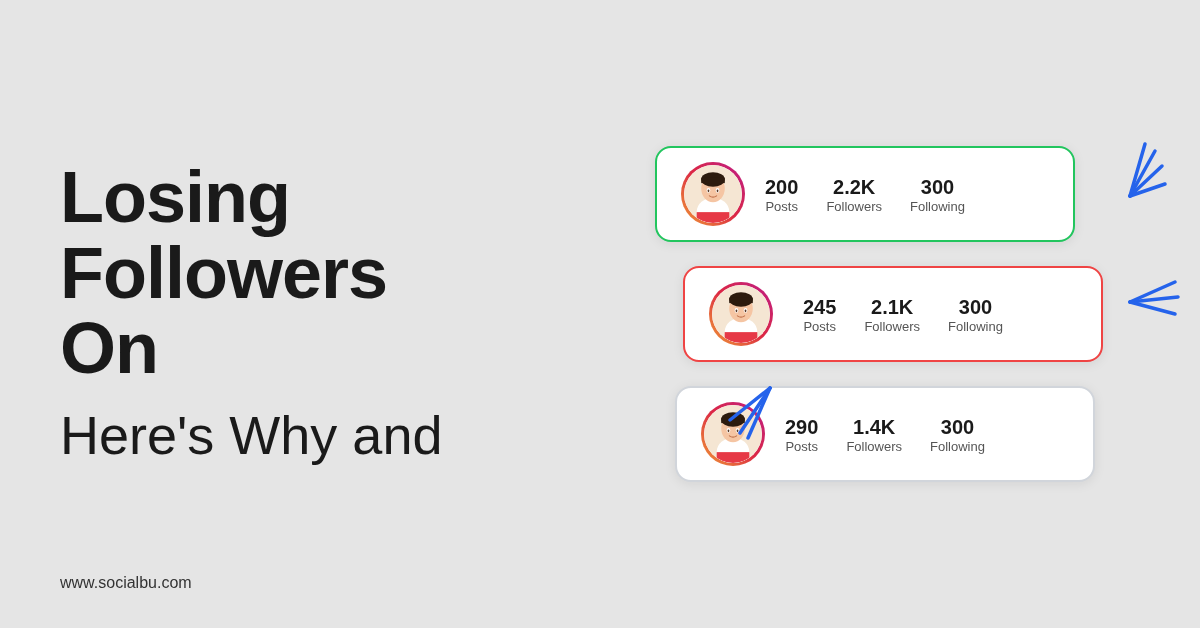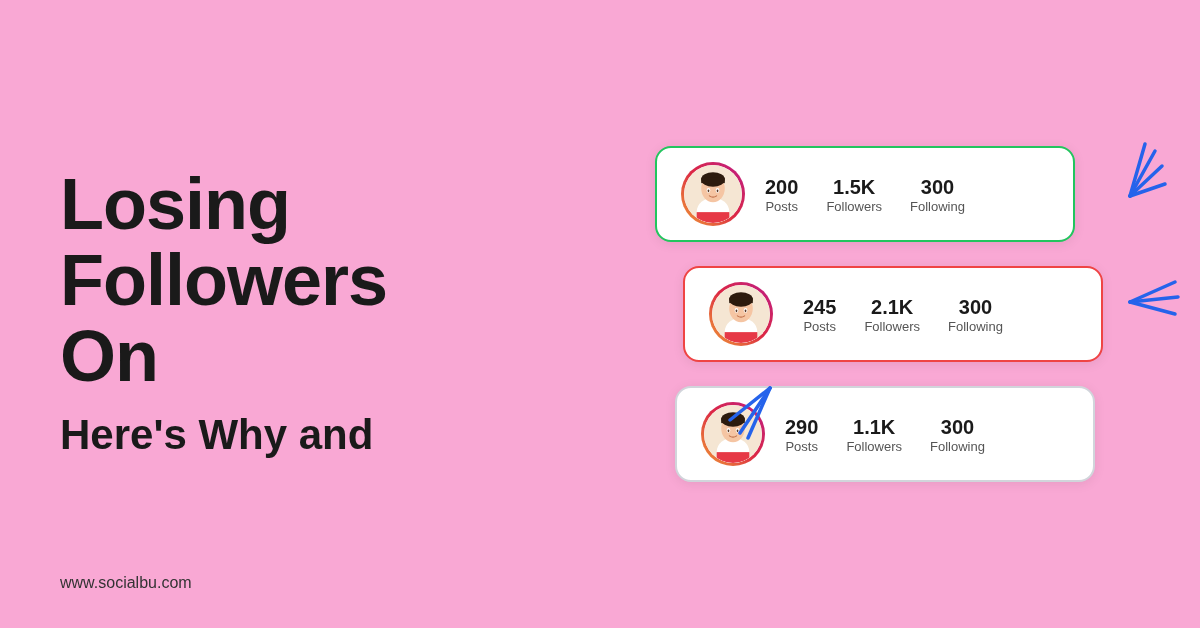--- a/index.html
+++ b/index.html
@@ -9,21 +9,21 @@
       height: 628px;
       background-color: #FFC107;
       font-family: 'Arial', sans-serif;
       overflow: hidden;
       position: relative;
     }
 
     .main-container {
       width: 1200px;
       height: 628px;
-      background-color: #f9a8d4;
+      background-color: #e5e5e5;
       display: flex;
       align-items: center;
       position: relative;
     }
 
     
     .left-section {
       flex: 0 0 560px;
       padding: 40px 60px;
       display: flex;
@@ -34,22 +34,22 @@
     .headline {
       font-size: 72px;
       font-weight: 900;
       color: #1a1a1a;
       line-height: 1.05;
       margin-bottom: 16px;
       letter-spacing: -1px;
     }
 
     .subheadline {
-      font-size: 42px;
-      font-weight: 700;
+      font-size: 54px;
+      font-weight: 400;
       color: #1a1a1a;
       line-height: 1.2;
     }
 
     .website {
       position: absolute;
       bottom: 36px;
       left: 60px;
       font-size: 16px;
       color: #333;
@@ -229,21 +229,21 @@
 
           </svg>
         </div>
       </div>
       <div class="stats">
         <div class="stat-item">
           <span class="stat-number">200</span>
           <span class="stat-label">Posts</span>
         </div>
         <div class="stat-item">
-          <span class="stat-number">1.5K</span>
+          <span class="stat-number">2.2K</span>
           <span class="stat-label">Followers</span>
         </div>
         <div class="stat-item">
           <span class="stat-number">300</span>
           <span class="stat-label">Following</span>
         </div>
       </div>
     </div>
 
     <div class="profile-card card-2">
@@ -305,21 +305,21 @@
             <path d="M28 34 Q32 37 36 34" stroke="#c0704a" stroke-width="1.2" fill="none" stroke-linecap="round"></path>
           </svg>
         </div>
       </div>
       <div class="stats">
         <div class="stat-item">
           <span class="stat-number">290</span>
           <span class="stat-label">Posts</span>
         </div>
         <div class="stat-item">
-          <span class="stat-number">1.1K</span>
+          <span class="stat-number">1.4K</span>
           <span class="stat-label">Followers</span>
         </div>
         <div class="stat-item">
           <span class="stat-number">300</span>
           <span class="stat-label">Following</span>
         </div>
       </div>
     </div>
 
     <div class="arrow-bottom-left">

